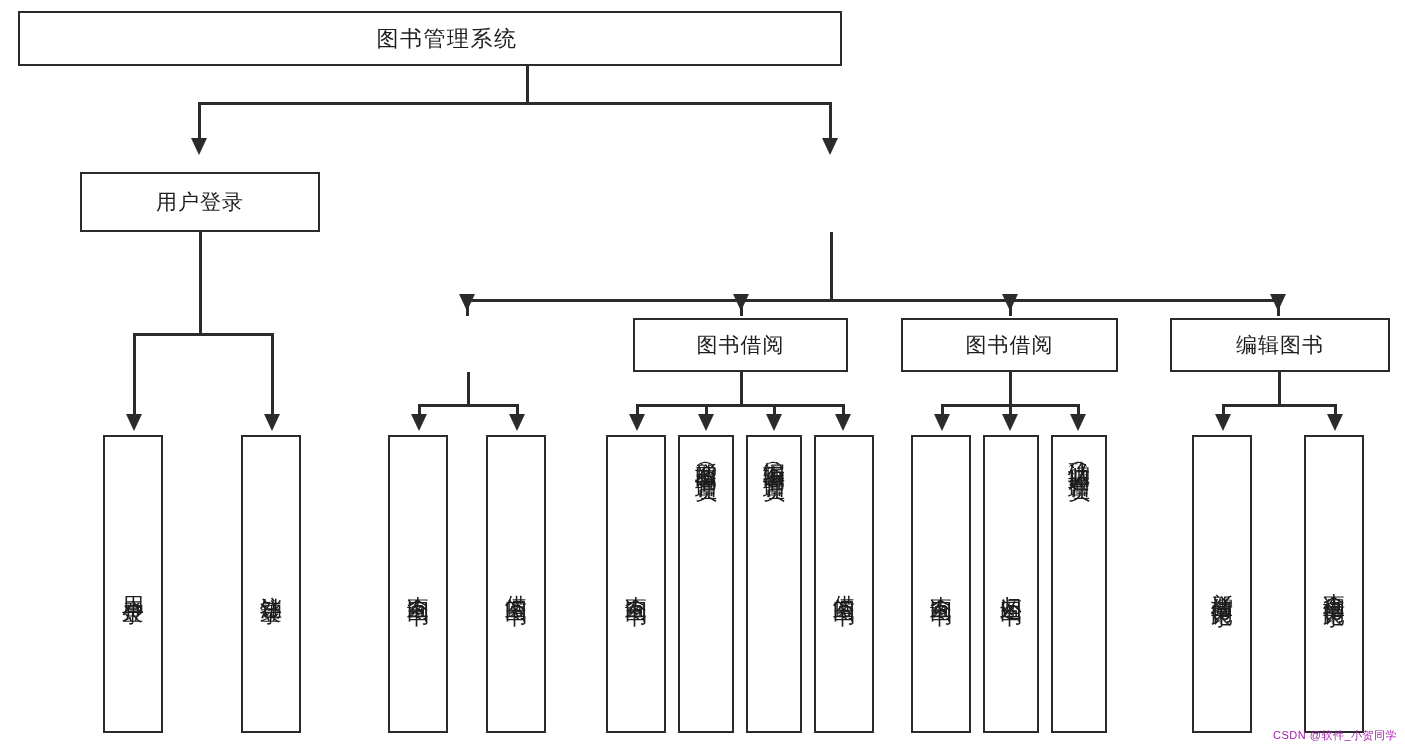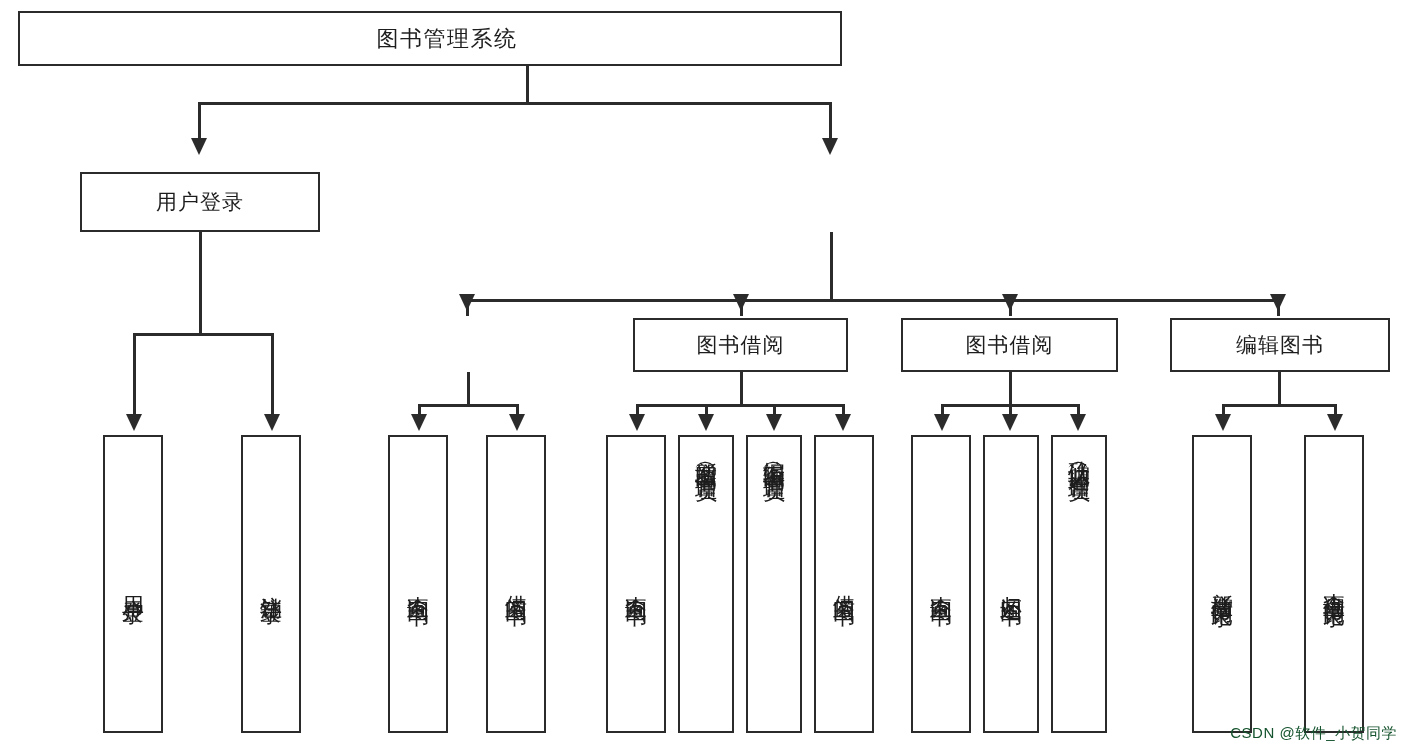--- a/index.html
+++ b/index.html
@@ -70,22 +70,22 @@
     border-left: 8px solid transparent;
     border-right: 8px solid transparent;
     border-top: 17px solid #2b2b2b;
   }
 
   
   #watermark {
     position: absolute;
     right: 8px;
     bottom: 4px;
-    font-size: 15px;
-    color: #14532d;
+    font-size: 11px;
+    color: #a21caf;
     letter-spacing: 0.5px;
     white-space: nowrap;
     font-family: "Liberation Sans", "DejaVu Sans", sans-serif;
   }
 </style>
 </head>
 <body>
 
 <div id="canvas">
 

